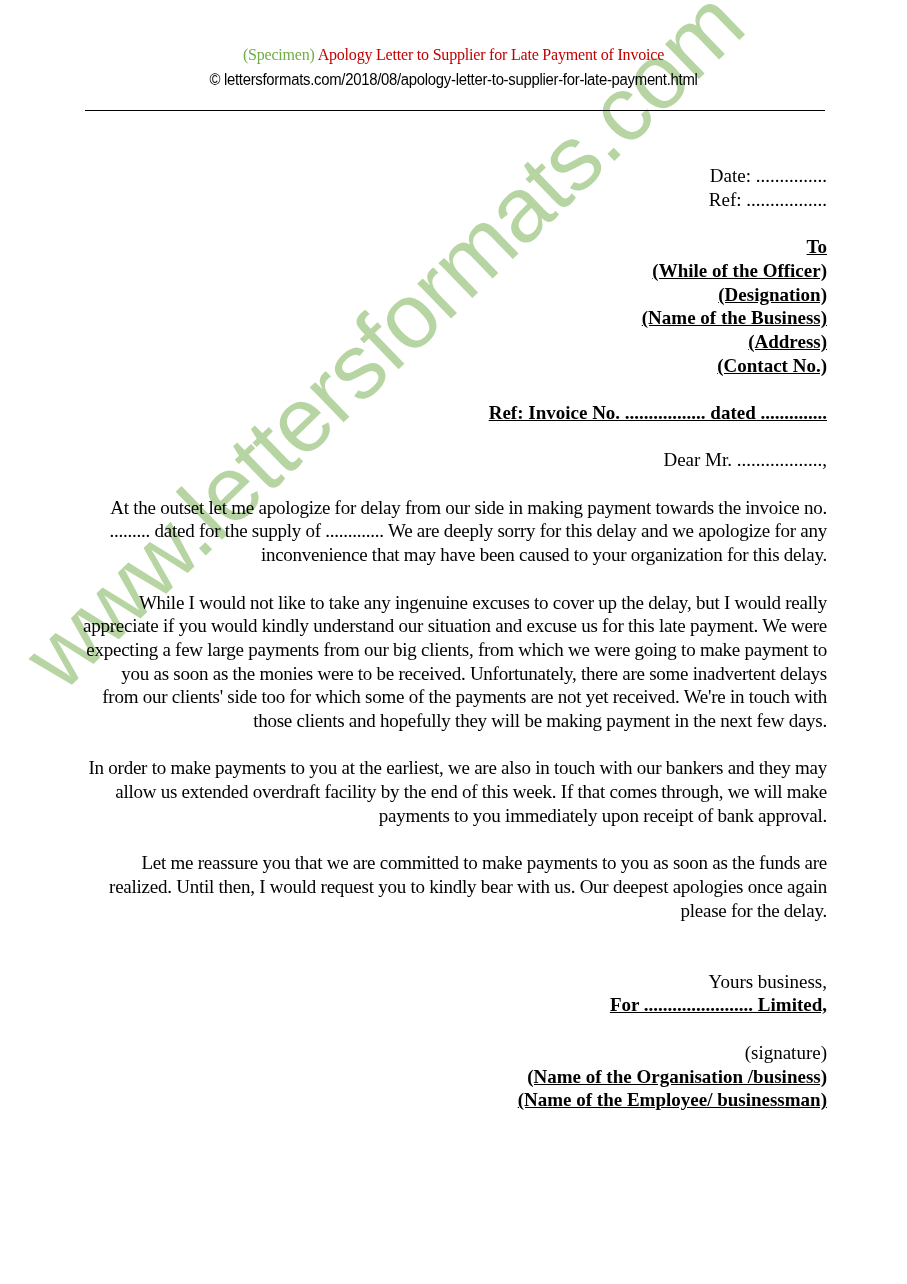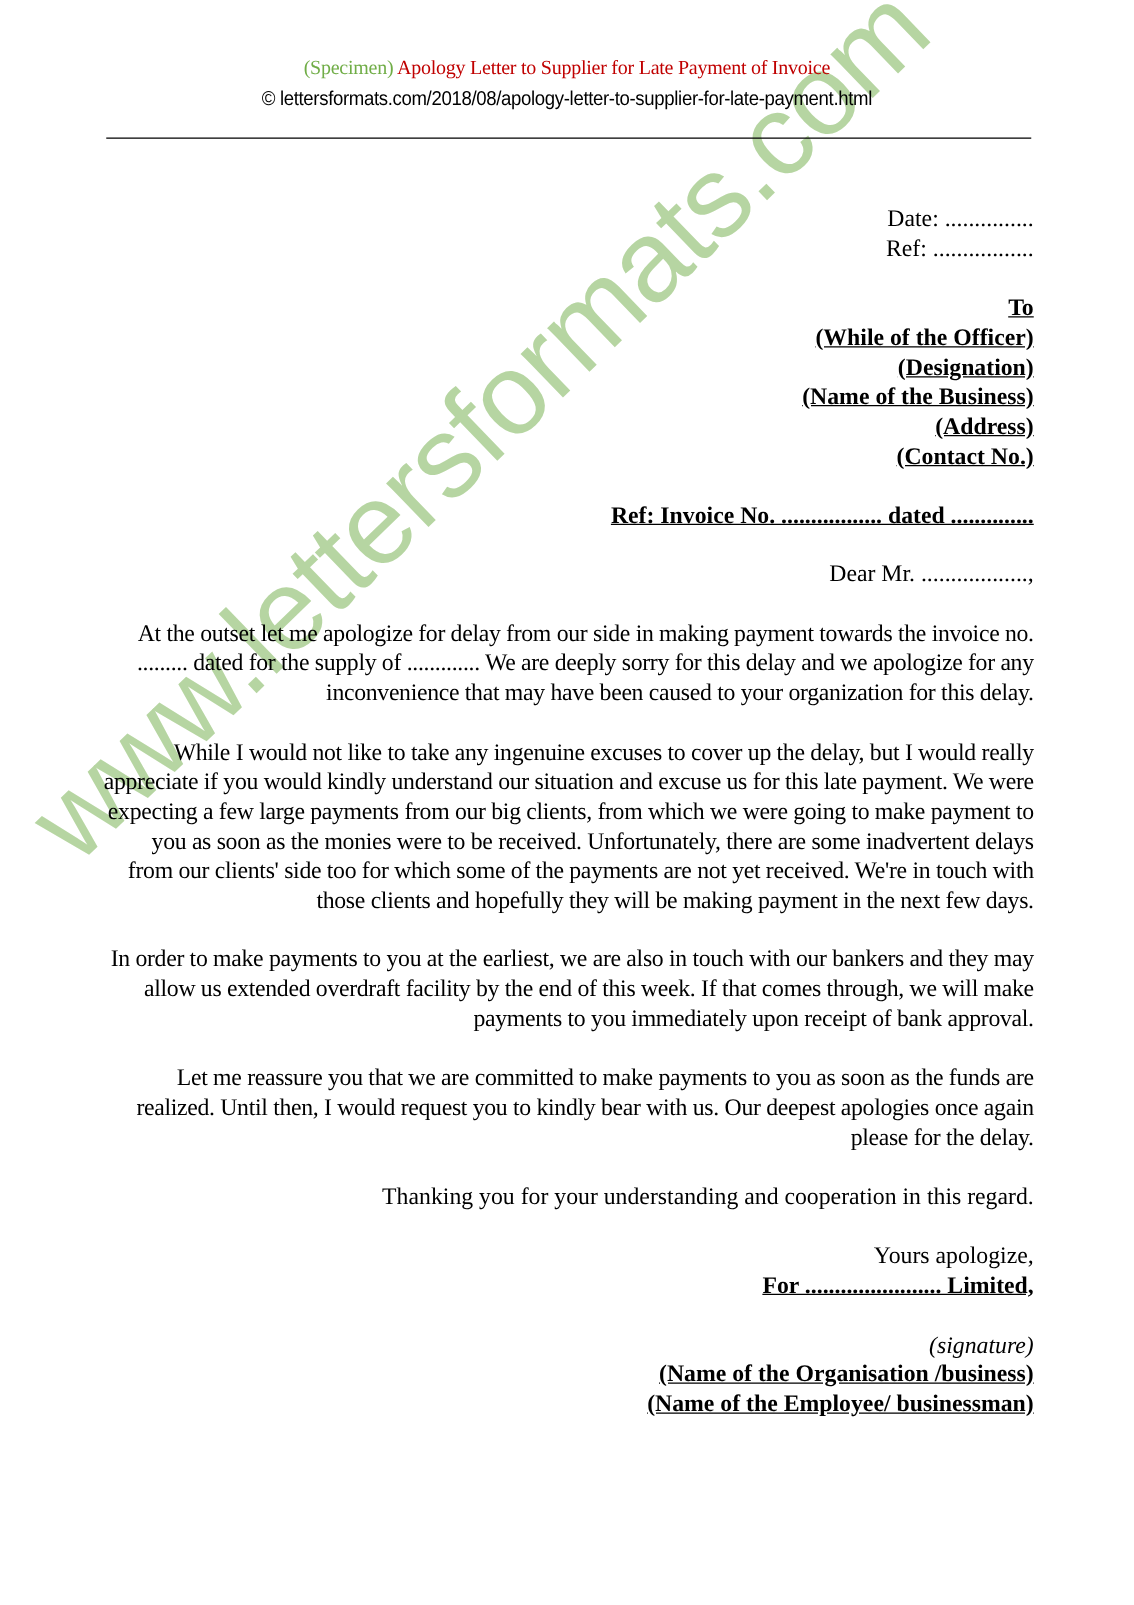--- a/index.html
+++ b/index.html
@@ -60,21 +60,20 @@
       margin: 0;
       text-align: right;
     }
     .gap { height: 23.7px; }
     .bold { font-weight: bold; text-decoration: underline; }
     .justify {
       text-align: justify;
       letter-spacing: -0.25px;
     }
     .sig {
-      font-style: italic;
       padding-left: 16px;
     }
     .watermark {
       position: absolute;
       left: 40px;
       top: 625px;
       width: 900px;
       font-family: "Liberation Sans", "DejaVu Sans", sans-serif;
       font-size: 92px;
       color: #70ad47;
@@ -124,22 +123,21 @@
   <div class="gap"></div>
 
   <p class="justify">At the outset let me apologize for delay from our side in making payment towards the invoice no. ......... dated for the supply of ............. We are deeply sorry for this delay and we apologize for any inconvenience that may have been caused to your organization for this delay.</p>
   <div class="gap"></div>
   <p class="justify">While I would not like to take any ingenuine excuses to cover up the delay, but I would really appreciate if you would kindly understand our situation and excuse us for this late payment. We were expecting a few large payments from our big clients, from which we were going to make payment to you as soon as the monies were to be received. Unfortunately, there are some inadvertent delays from our clients' side too for which some of the payments are not yet received. We're in touch with those clients and hopefully they will be making payment in the next few days.</p>
   <div class="gap"></div>
   <p class="justify">In order to make payments to you at the earliest, we are also in touch with our bankers and they may allow us extended overdraft facility by the end of this week. If that comes through, we will make payments to you immediately upon receipt of bank approval.</p>
   <div class="gap"></div>
   <p class="justify">Let me reassure you that we are committed to make payments to you as soon as the funds are realized. Until then, I would request you to kindly bear with us. Our deepest apologies once again please for the delay.</p>
   <div class="gap"></div>
-  <p>Thanking you for your understanding and cooperation in this regard.</p>
   <div class="gap"></div>
 
-  <p>Yours apologize,</p>
+  <p>Yours business,</p>
   <p class="bold">For ....................... Limited,</p>
   <div class="gap"></div>
   <p class="sig">(signature)</p>
   <p class="bold">(Name of the Organisation /business)</p>
   <p class="bold">(Name of the Employee/ businessman)</p>
 </div>
 
 </body></html>

